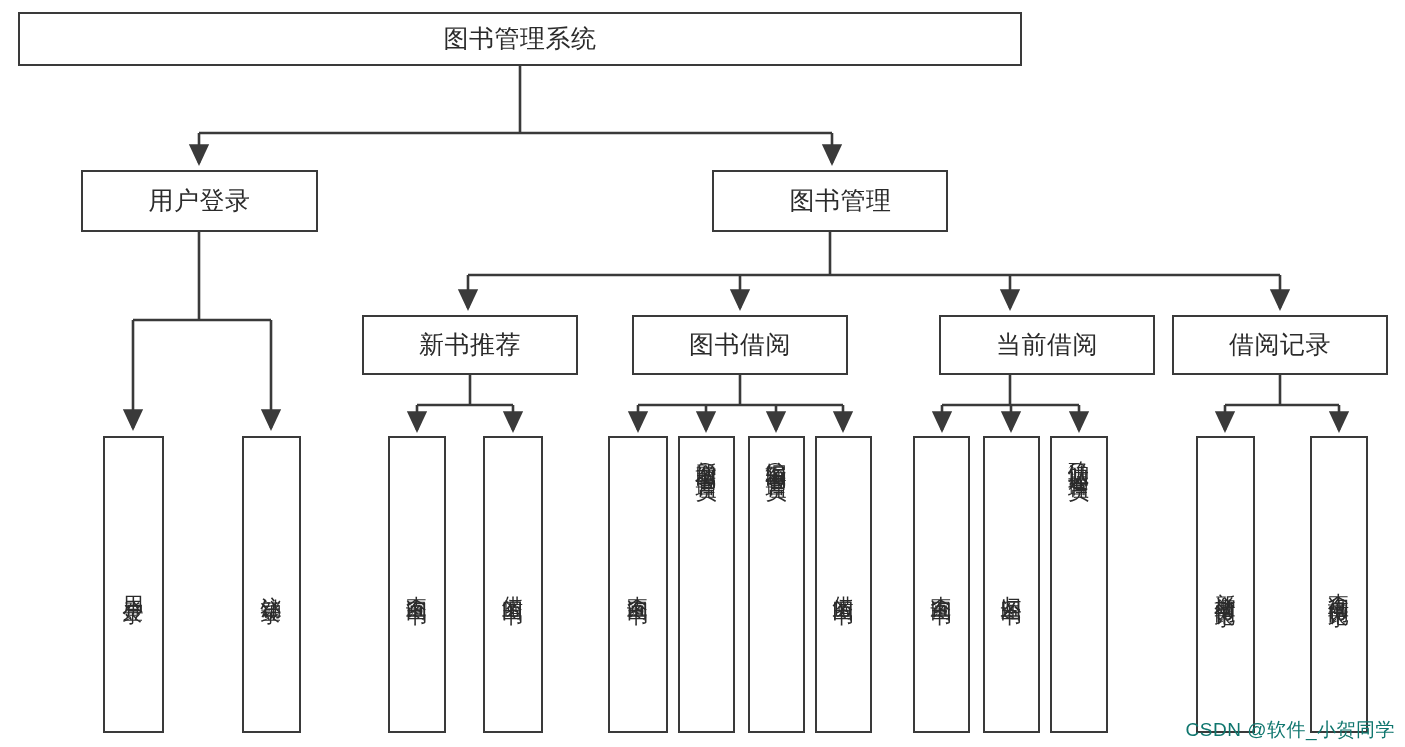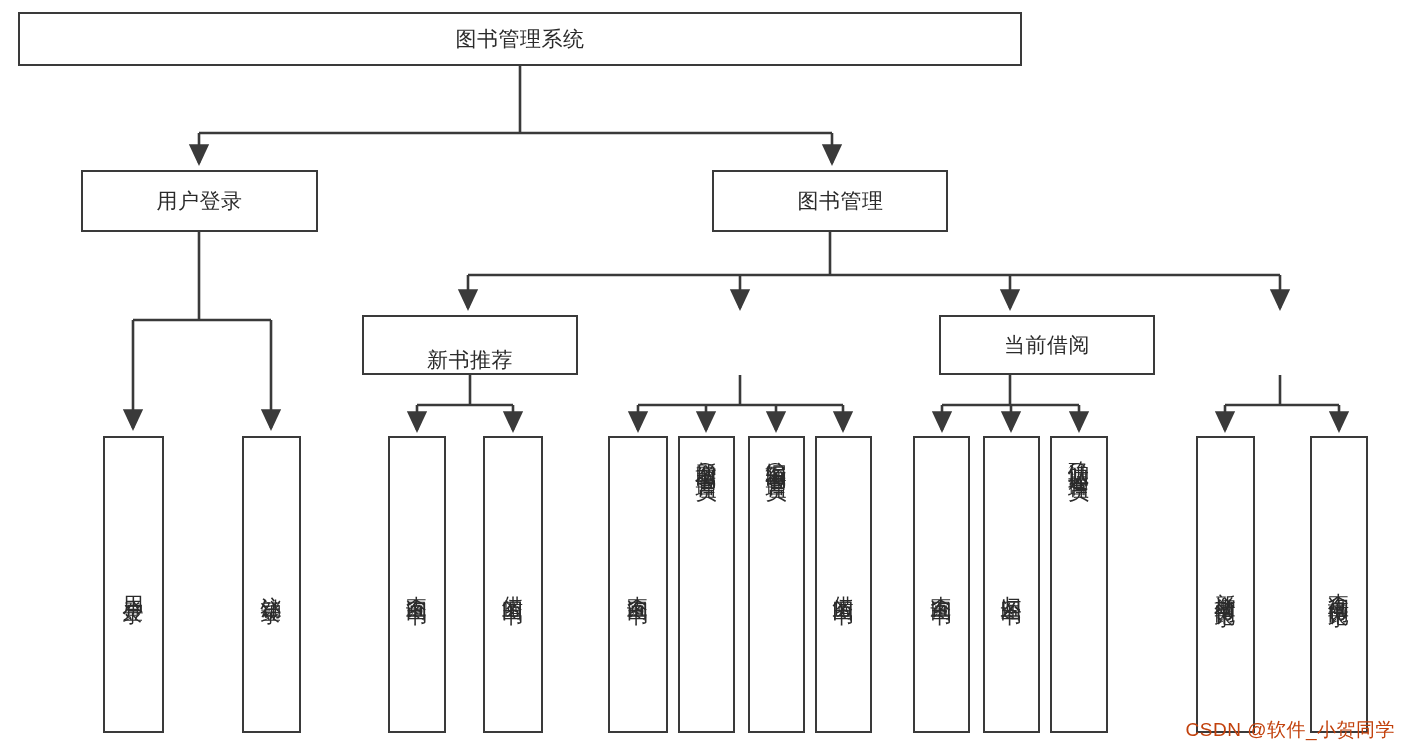--- a/index.html
+++ b/index.html
@@ -30,21 +30,21 @@
     position: absolute;
     box-sizing: border-box;
     background: #ffffff;
     border: 2.5px solid #3a3a3a;
     display: flex;
     align-items: center;
     justify-content: center;
   }
   .node-label {
     color: #2b2b2b;
-    font-size: 21px;
+    font-size: 25px;
     line-height: 1.18;
     letter-spacing: 0.5px;
     white-space: nowrap;
   }
   .node-box.vertical {
     align-items: flex-start;
     justify-content: center;
     padding-top: 6px;
   }
   .node-box.vertical .node-label {
@@ -130,25 +130,31 @@
     <span class="node-label" style="color: rgb(43, 43, 43);">图书管理系统</span>
   </div>
 
   <div class="node-box" style="left: 81px; top: 170px; width: 237px; height: 62px; border-color: rgb(58, 58, 58); background: rgb(255, 255, 255);">
     <span class="node-label" style="color: rgb(43, 43, 43);">用户登录</span>
   </div>
   <div class="node-box" style="left: 712px; top: 170px; width: 236px; height: 62px; border-color: rgb(58, 58, 58); background: rgb(255, 255, 255);">
     <span class="node-label" style="color: rgb(43, 43, 43); margin-left: 21px;">图书管理</span>
   </div>
 
-  <div class="node-box" style="left: 362px; top: 315px; width: 216px; height: 60px; border-color: rgb(58, 58, 58); background: rgb(255, 255, 255); align-items: flex-end;">
+  <div class="node-box" style="left: 362px; top: 315px; width: 216px; height: 60px; border-color: rgb(58, 58, 58); background: rgb(255, 255, 255);">
     <span class="node-label" style="color: rgb(43, 43, 43);">新书推荐</span>
+  </div>
+  <div class="node-box" style="left: 632px; top: 315px; width: 216px; height: 60px; border-color: rgb(58, 58, 58); background: rgb(255, 255, 255);">
+    <span class="node-label" style="color: rgb(43, 43, 43);">图书借阅</span>
   </div>
   <div class="node-box" style="left: 902px; top: 315px; width: 216px; height: 60px; border-color: rgb(58, 58, 58); background: rgb(255, 255, 255); margin-left: 37px;">
     <span class="node-label" style="color: rgb(43, 43, 43);">当前借阅</span>
+  </div>
+  <div class="node-box" style="left: 1172px; top: 315px; width: 216px; height: 60px; border-color: rgb(58, 58, 58); background: rgb(255, 255, 255);">
+    <span class="node-label" style="color: rgb(43, 43, 43);">借阅记录</span>
   </div>
 
   <div class="node-box vertical center-v" style="left: 103px; top: 436px; width: 61px; height: 297px; border-color: rgb(58, 58, 58); background: rgb(255, 255, 255);">
     <span class="node-label" style="color: rgb(43, 43, 43);">用户登录</span>
   </div>
   <div class="node-box vertical center-v" style="left: 242px; top: 436px; width: 59px; height: 297px; border-color: rgb(58, 58, 58); background: rgb(255, 255, 255);">
     <span class="node-label" style="color: rgb(43, 43, 43);">注销登录</span>
   </div>
   <div class="node-box vertical center-v" style="left: 388px; top: 436px; width: 58px; height: 297px; border-color: rgb(58, 58, 58); background: rgb(255, 255, 255);">
     <span class="node-label" style="color: rgb(43, 43, 43);">查询图书</span>
@@ -177,15 +183,15 @@
   <div class="node-box vertical" style="left: 1050px; top: 436px; width: 58px; height: 297px; border-color: rgb(58, 58, 58); background: rgb(255, 255, 255);">
     <span class="node-label" style="color: rgb(43, 43, 43);">确认归还（管理员）</span>
   </div>
   <div class="node-box vertical center-v" style="left: 1196px; top: 436px; width: 59px; height: 297px; border-color: rgb(58, 58, 58); background: rgb(255, 255, 255);">
     <span class="node-label" style="color: rgb(43, 43, 43);">新增借阅记录</span>
   </div>
   <div class="node-box vertical center-v" style="left: 1310px; top: 436px; width: 58px; height: 297px; border-color: rgb(58, 58, 58); background: rgb(255, 255, 255);">
     <span class="node-label" style="color: rgb(43, 43, 43);">查询借阅记录</span>
   </div>
 
-  <div class="watermark" style="color: #c2410c;">CSDN @软件_小贺同学</div>
+  <div class="watermark" style="color: #0f766e;">CSDN @软件_小贺同学</div>
 
 </div>
 
 </body></html>

